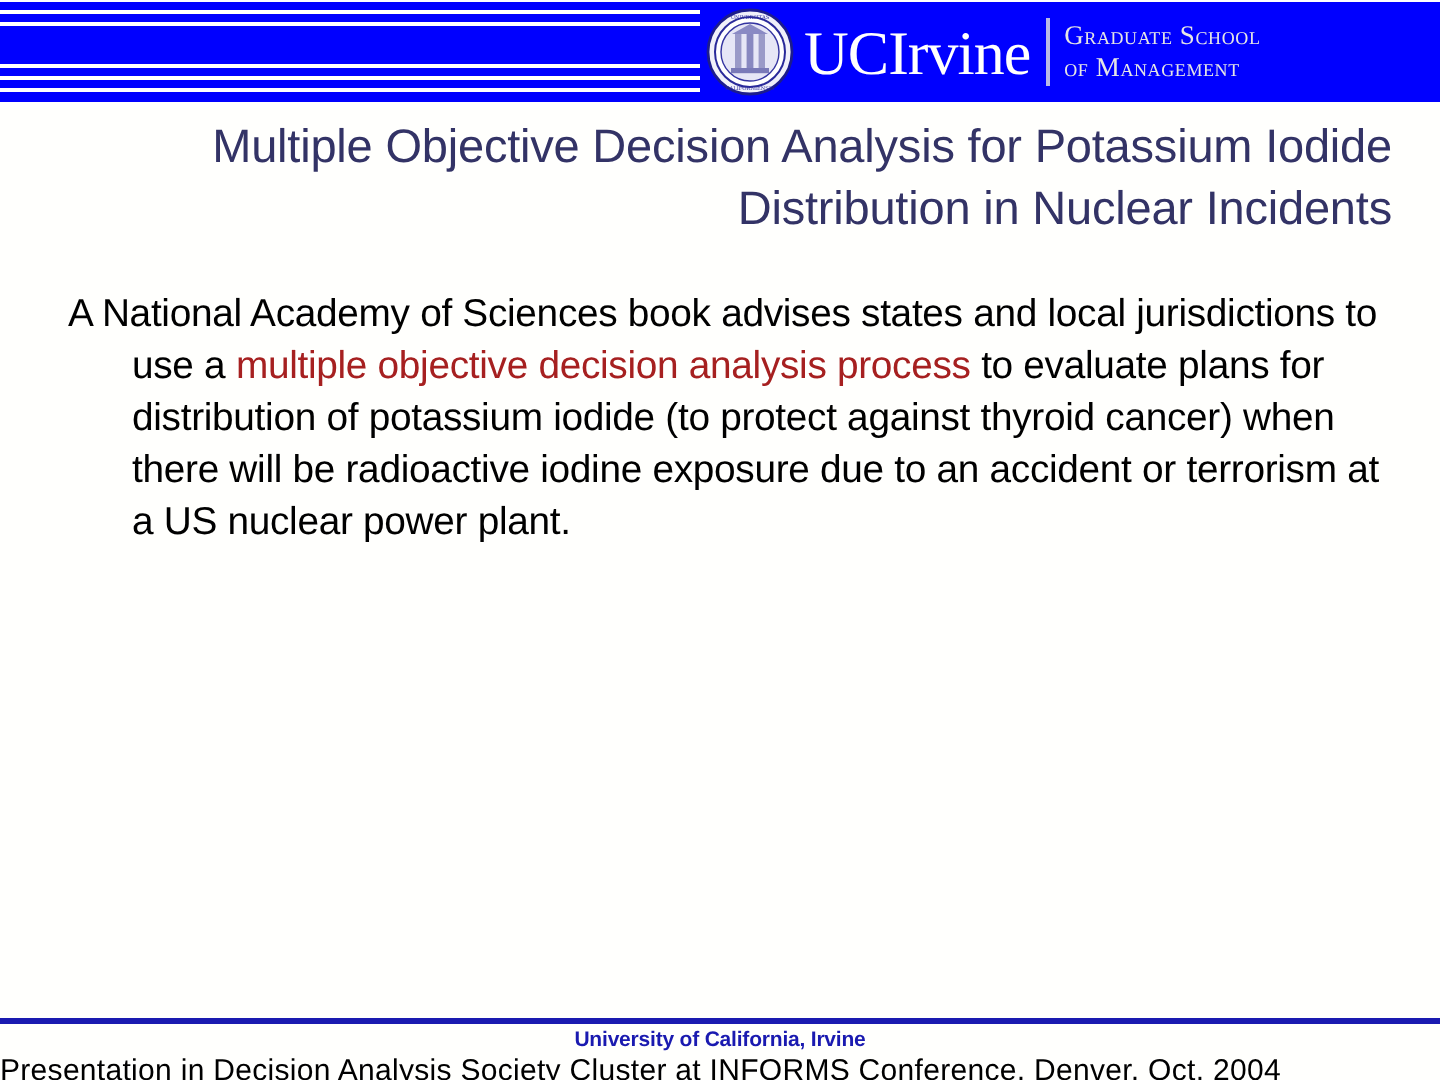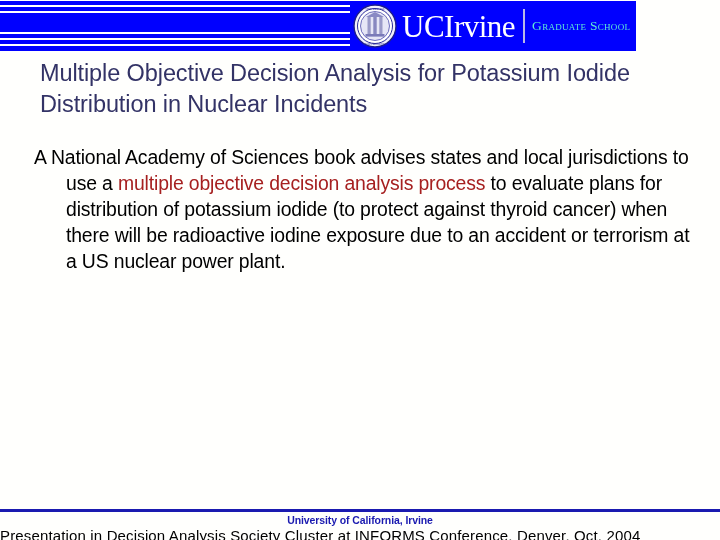--- a/index.html
+++ b/index.html
@@ -13,21 +13,21 @@
     font-family: "Liberation Sans", sans-serif;
     overflow: hidden;
     position: relative;
   }
 
   
   .banner {
     position: absolute;
     left: 0;
     top: 0;
-    width: 636px;
+    width: 720px;
     height: 54px;
     background: #ffffff;
     overflow: hidden;
   }
   .banner-stripes {
     position: absolute;
     left: 0;
     top: 0;
     width: 350px;
     height: 54px;
@@ -72,37 +72,37 @@
   }
   .wordmark .uc { font-weight: normal; }
   .divider-bar {
     width: 2px;
     height: 34px;
     background: #b9b9e6;
     margin: 0 7px 0 8px;
     flex: 0 0 auto;
   }
   .gsm {
-    color: #5eead4;
+    color: #e5e5e5;
     font-family: "Liberation Serif", serif;
     font-size: 13.5px;
     line-height: 1.18;
     white-space: nowrap;
     font-variant: small-caps;
     letter-spacing: 0.3px;
   }
   .gsm span { display: block; }
 
   
   .slide-title {
     position: absolute;
-    left: 40px;
+    left: 24px;
     top: 58px;
     width: 672px;
-    text-align: left;
+    text-align: right;
     color: #333366;
     font-size: 23.5px;
     line-height: 1.31;
     letter-spacing: -0.1px;
   }
 
   
   .body-block {
     position: absolute;
     left: 34px;
@@ -184,20 +184,21 @@
         <text x="22" y="41.2" text-anchor="middle">CALIFORNIENSIS</text>
       </g>
     </svg>
 
     <div class="wordmark"><span class="uc">UC</span><span>Irvine</span></div>
 
     <div class="divider-bar"></div>
 
     <div class="gsm">
       <span>Graduate School</span>
+      <span>of Management</span>
     </div>
 
   </div>
 </div>
 
 <div class="slide-title">Multiple Objective Decision Analysis for Potassium Iodide Distribution in Nuclear Incidents</div>
 
 <div class="body-block">
   <p class="para"><span>A National Academy of Sciences book advises states and local jurisdictions to use a </span><span class="hl">multiple objective decision analysis process</span><span> to evaluate plans for distribution of potassium iodide (to protect against thyroid cancer) when there will be radioactive iodine exposure due to an accident or terrorism at a US nuclear power plant.</span></p>
 </div>

